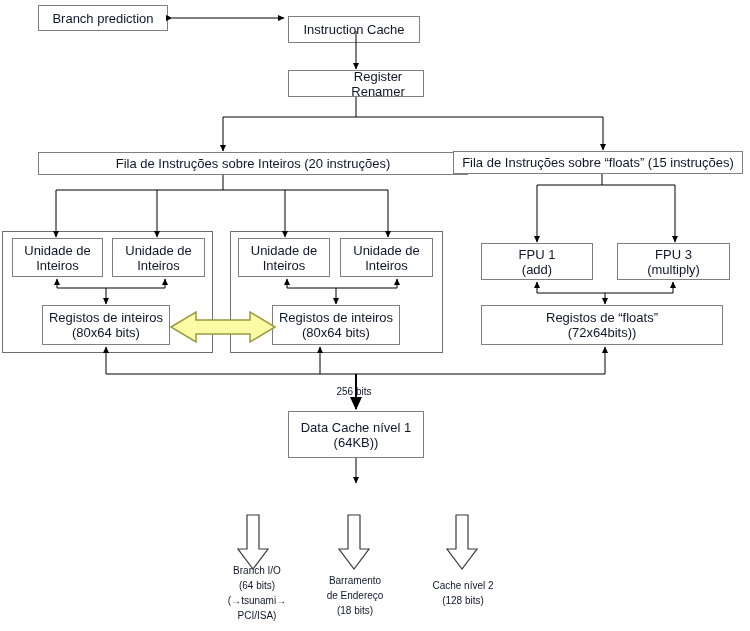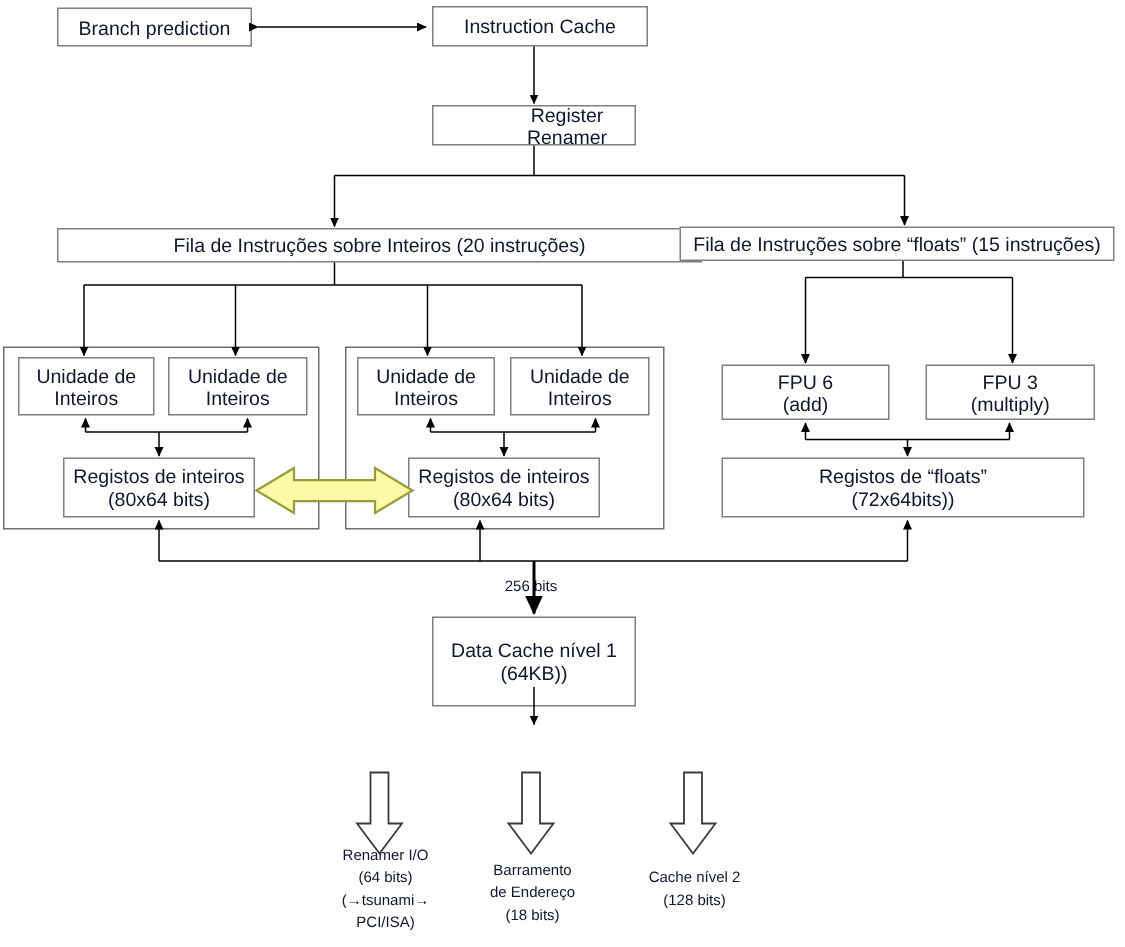--- a/index.html
+++ b/index.html
@@ -21,21 +21,21 @@
   #connectors { position:absolute; left:0; top:0; pointer-events:none; }
 </style>
 </head>
 <body>
 
 <div id="stage">
 
   <div class="box" style="left:38px;top:5px;width:130px;height:26px;">
     <span>Branch prediction</span>
   </div>
-  <div class="box" style="left:288px;top:4px;width:144px;height:27px;">
+  <div class="box" style="left:288px;top:16px;width:132px;height:27px;">
     <span>Instruction Cache</span>
   </div>
   <div class="box" style="left:288px;top:70px;width:136px;height:27px;padding-left:44px;">
     <span>Register Renamer</span>
   </div>
 
   <div class="box" style="left:38px;top:152px;width:430px;height:23px;">
     <span>Fila de Instruções sobre Inteiros (20 instruções)</span>
   </div>
   <div class="box" style="left:453px;top:151px;width:290px;height:23px;">
@@ -65,41 +65,41 @@
   <div class="box" style="left:42px;top:305px;width:128px;height:40px;">
     <span>Registos de inteiros</span>
     <span>(80x64 bits)</span>
   </div>
   <div class="box" style="left:272px;top:305px;width:128px;height:40px;">
     <span>Registos de inteiros</span>
     <span>(80x64 bits)</span>
   </div>
 
   <div class="box" style="left:481px;top:243px;width:112px;height:37px;">
-    <span>FPU 6</span>
+    <span>FPU 1</span>
     <span>(add)</span>
   </div>
   <div class="box" style="left:617px;top:243px;width:113px;height:37px;">
     <span>FPU 3</span>
     <span>(multiply)</span>
   </div>
   <div class="box" style="left:481px;top:305px;width:242px;height:40px;">
     <span>Registos de “floats”</span>
     <span>(72x64bits))</span>
   </div>
 
-  <div class="box" style="left:288px;top:411px;width:136px;height:60px;">
+  <div class="box" style="left:288px;top:411px;width:136px;height:47px;">
     <span>Data Cache nível 1</span>
     <span>(64KB))</span>
   </div>
 
   <div class="lbl" style="left:322px;top:384px;width:64px;">256 bits</div>
 
   <div class="lbl" style="left:197px;top:563px;width:120px;">
-    <div>Renamer I/O</div>
+    <div>Branch I/O</div>
     <div>(64 bits)</div>
     <div>(→tsunami→</div>
     <div>PCI/ISA)</div>
   </div>
   <div class="lbl" style="left:295px;top:573px;width:120px;">
     <div>Barramento</div>
     <div>de Endereço</div>
     <div>(18 bits)</div>
   </div>
   <div class="lbl" style="left:402px;top:578px;width:122px;">

